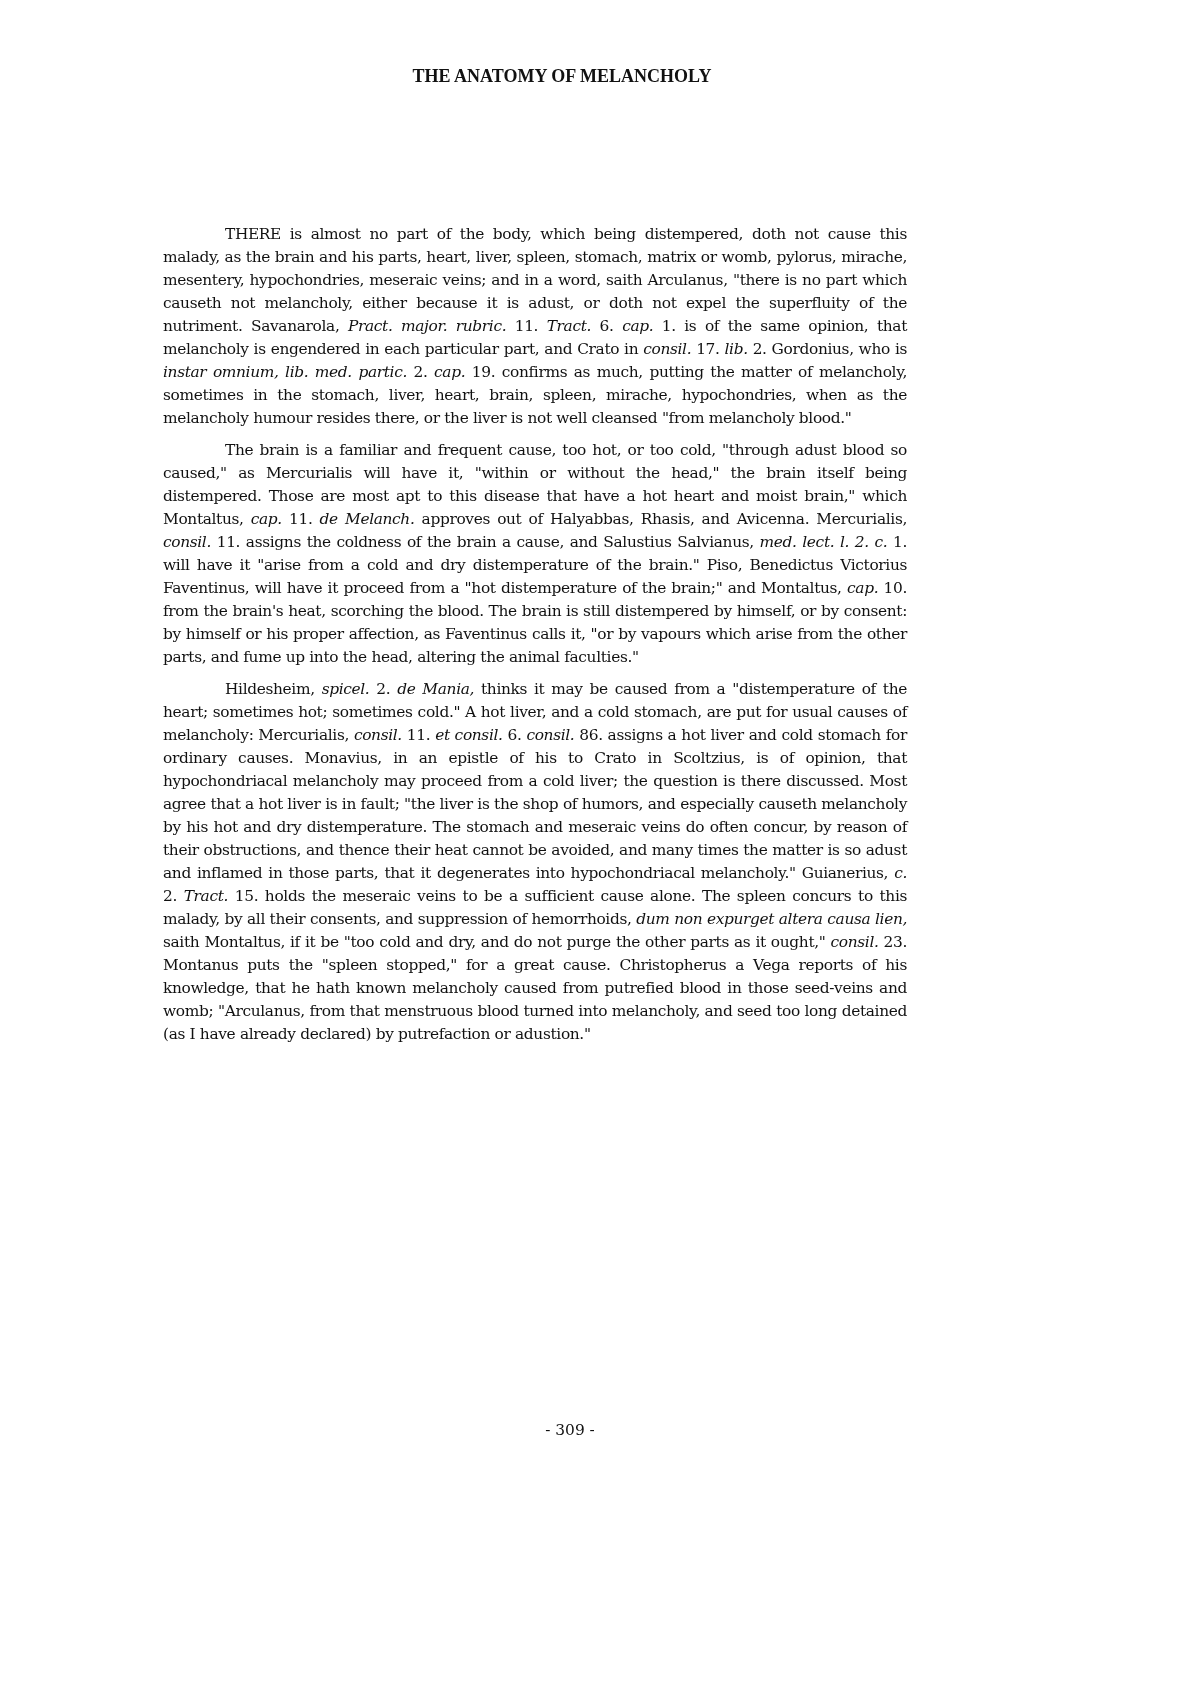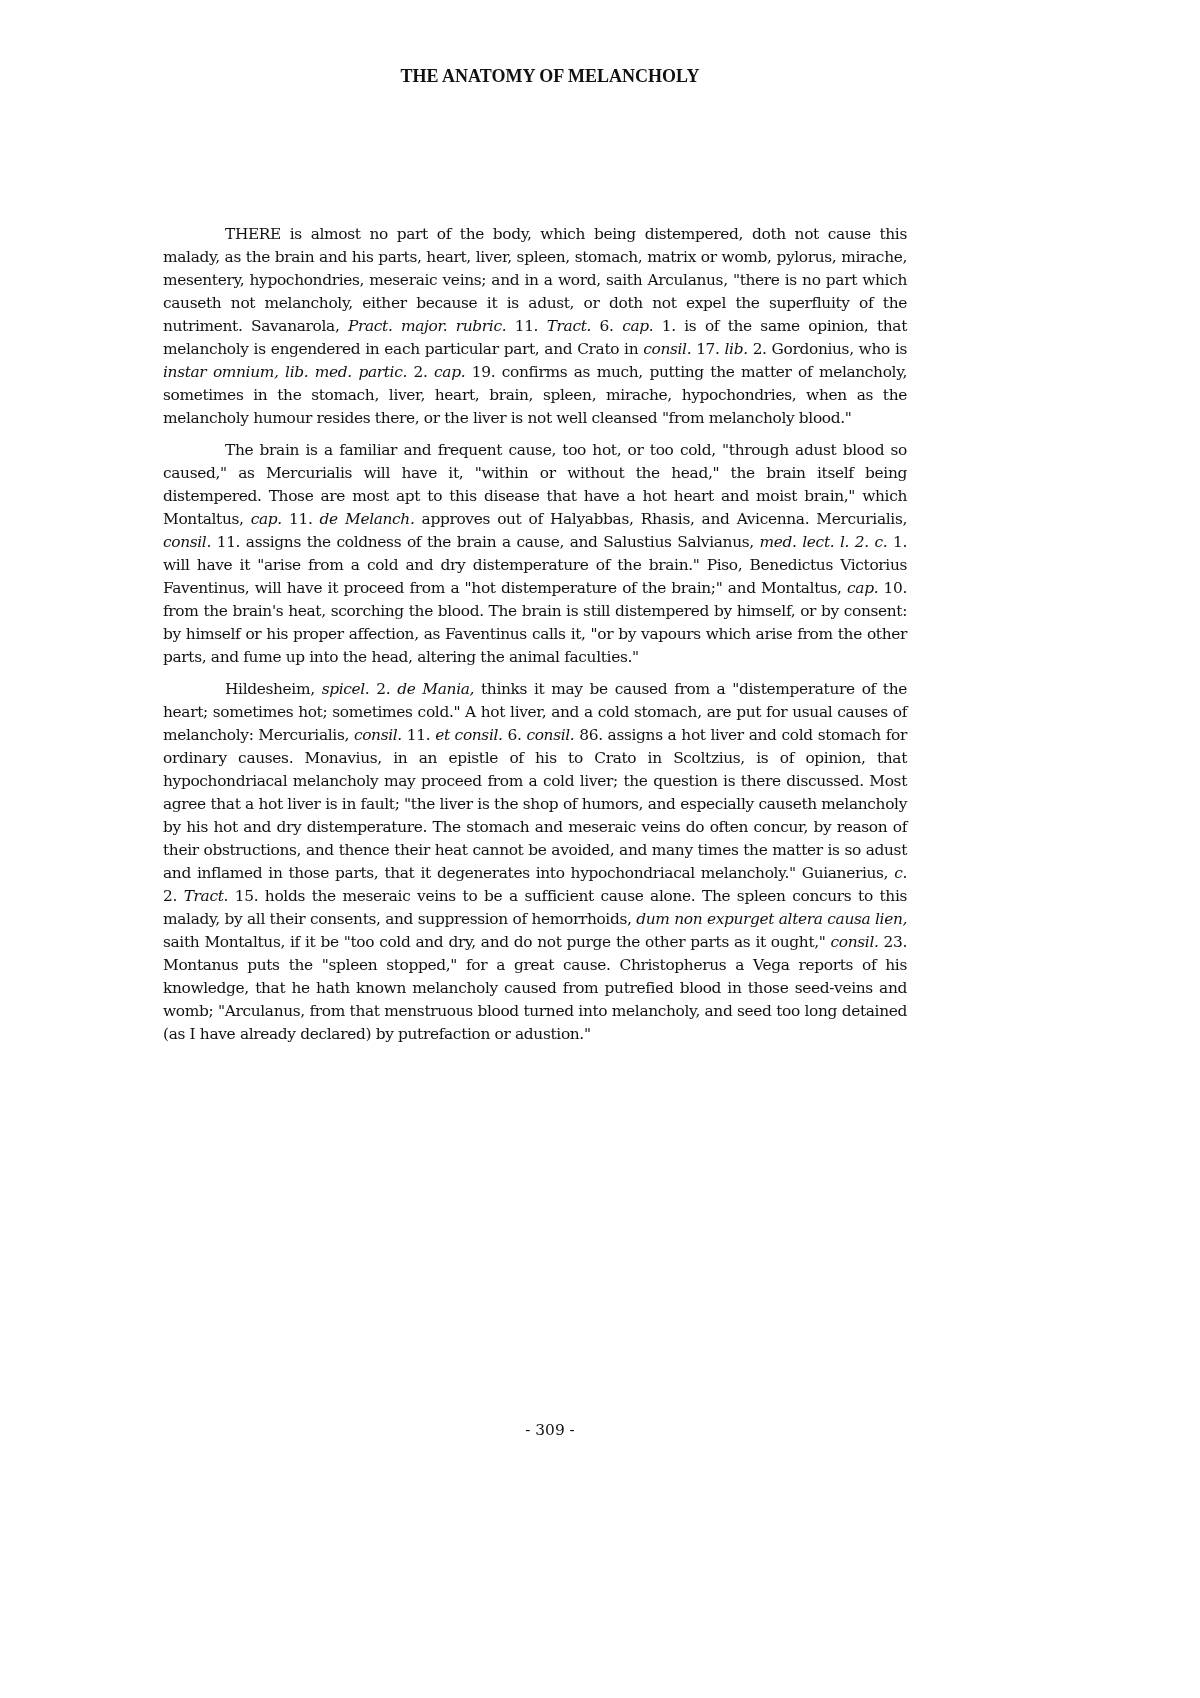--- a/index.html
+++ b/index.html
@@ -17,21 +17,21 @@
     .page {
       position: absolute;
       left: 0; top: 0;
       width: 1200px;
       height: 1698px;
       background: #ffffff;
     }
     .running-head {
       position: absolute;
       top: 66px;
-      left: 0;
+      left: 12px;
       width: 1100px;
       text-align: center;
       font-family: "Liberation Serif", serif;
       font-weight: bold;
       font-size: 18px;
       letter-spacing: 0px;
     }
     .text-column {
       position: absolute;
       left: 163px;
@@ -61,20 +61,21 @@
     .para em {
     }
     .page-number {
       position: absolute;
       top: 1421px;
       left: 0;
       width: 1100px;
       text-align: center;
       font-family: "DejaVu Serif", serif;
       font-size: 15.4px;
+      padding-left: 20px;
     }
   </style>
 </head>
 <body>
 
 <div class="page">
 
   <div class="running-head">THE ANATOMY OF MELANCHOLY</div>
 
   <div class="text-column">

